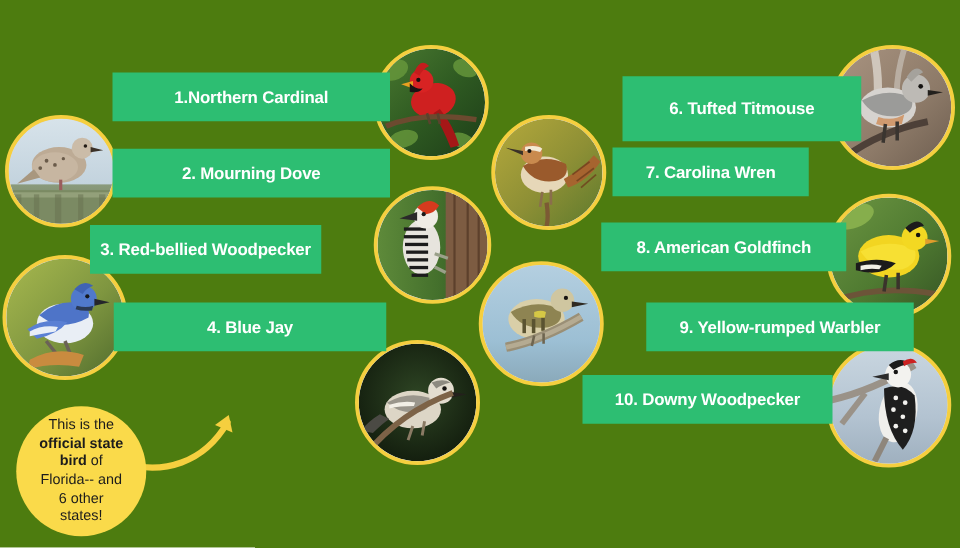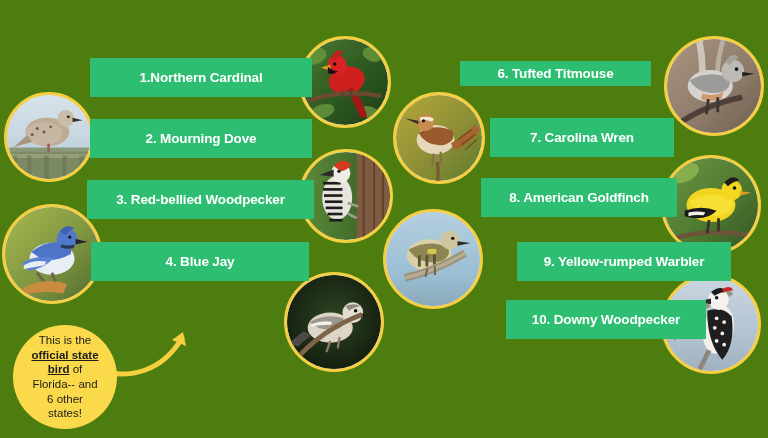--- a/index.html
+++ b/index.html
@@ -63,21 +63,21 @@
     justify-content: center;
     text-align: center;
     box-sizing: border-box;
   }
   .callout-text {
     font-size: 11.5px;
     line-height: 1.28;
     color: #1c1c1c;
     padding: 0 8px;
   }
-  .callout-text b { font-weight: bold; text-decoration: underline; }
+  .callout-text b { font-weight: bold; }
   .arrow {
     position: absolute;
     pointer-events: none;
   }
 </style>
 </head>
 <body>
 
 <div id="canvas">
 
@@ -379,46 +379,46 @@
   </div>
 
   <div class="bar" style="left:90px; top:58px; width:222px; height:39px;">
     <span class="bar-label">1.Northern Cardinal</span>
   </div>
 
   <div class="bar" style="left:90px; top:119px; width:222px; height:39px;justify-content:flex-end;">
     <span class="bar-label">2. Mourning Dove</span>
   </div>
 
-  <div class="bar" style="left:87px; top:180px; width:227px; height:39px;">
+  <div class="bar" style="left:72px; top:180px; width:185px; height:39px;">
     <span class="bar-label">3. Red-bellied Woodpecker</span>
   </div>
 
   <div class="bar" style="left:91px; top:242px; width:218px; height:39px;">
     <span class="bar-label">4. Blue Jay</span>
   </div>
 
 
-  <div class="bar" style="left:460px; top:61px; width:191px; height:25px;">
+  <div class="bar" style="left:498px; top:61px; width:191px; height:52px;">
     <span class="bar-label">6. Tufted Titmouse</span>
   </div>
 
-  <div class="bar" style="left:490px; top:118px; width:184px; height:39px;">
+  <div class="bar" style="left:490px; top:118px; width:157px; height:39px;">
     <span class="bar-label">7. Carolina Wren</span>
   </div>
 
   <div class="bar" style="left:481px; top:178px; width:196px; height:39px;">
     <span class="bar-label">8. American Goldfinch</span>
   </div>
 
   <div class="bar" style="left:482px; top:242px; width:214px; height:39px;margin-left:35px;">
     <span class="bar-label">9. Yellow-rumped Warbler</span>
   </div>
 
-  <div class="bar" style="left:506px; top:300px; width:200px; height:39px;">
+  <div class="bar" style="left:466px; top:300px; width:200px; height:39px;">
     <span class="bar-label">10. Downy Woodpecker</span>
   </div>
 
   <svg class="arrow" style="left:100px; top:320px; width:110px; height:60px;" viewBox="0 0 110 60">
     <path d="M4 52 C30 58, 62 52, 82 18" stroke="#f5cf3f" stroke-width="5" fill="none" stroke-linecap="round"></path>
     <path d="M72 20 L83 12 L86 26 Z" fill="#f5cf3f"></path>
   </svg>
 
   <div class="callout" style="left:13px; top:325px; width:104px; height:104px;">
     <div class="callout-text">

